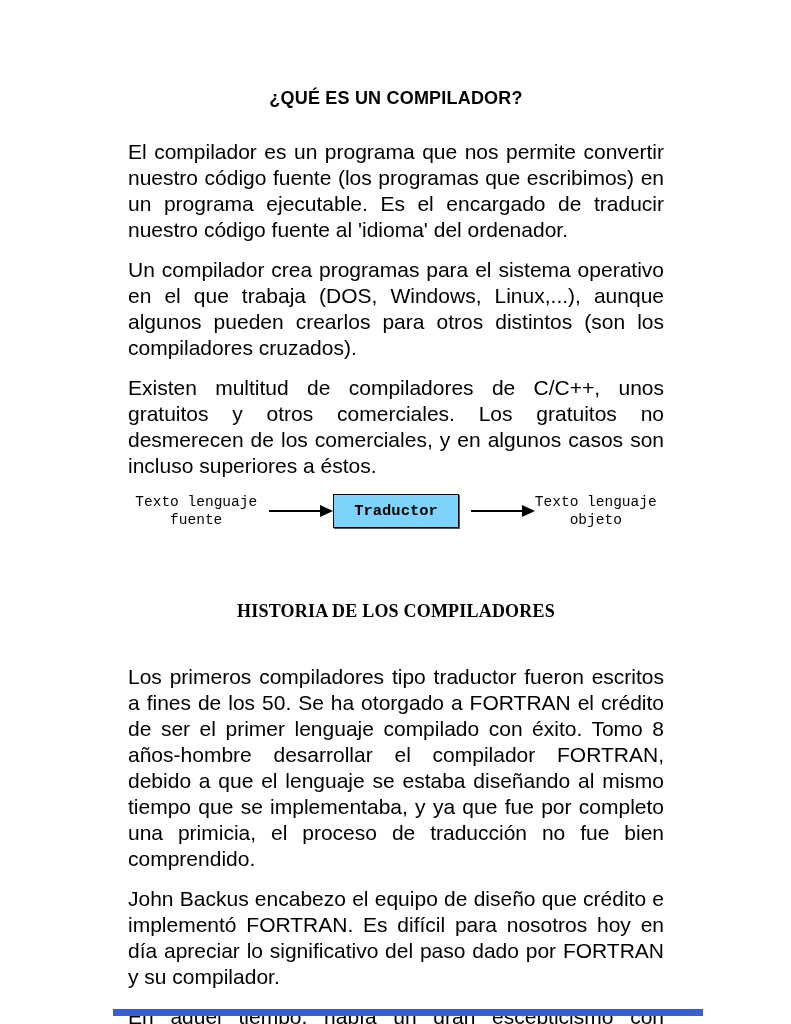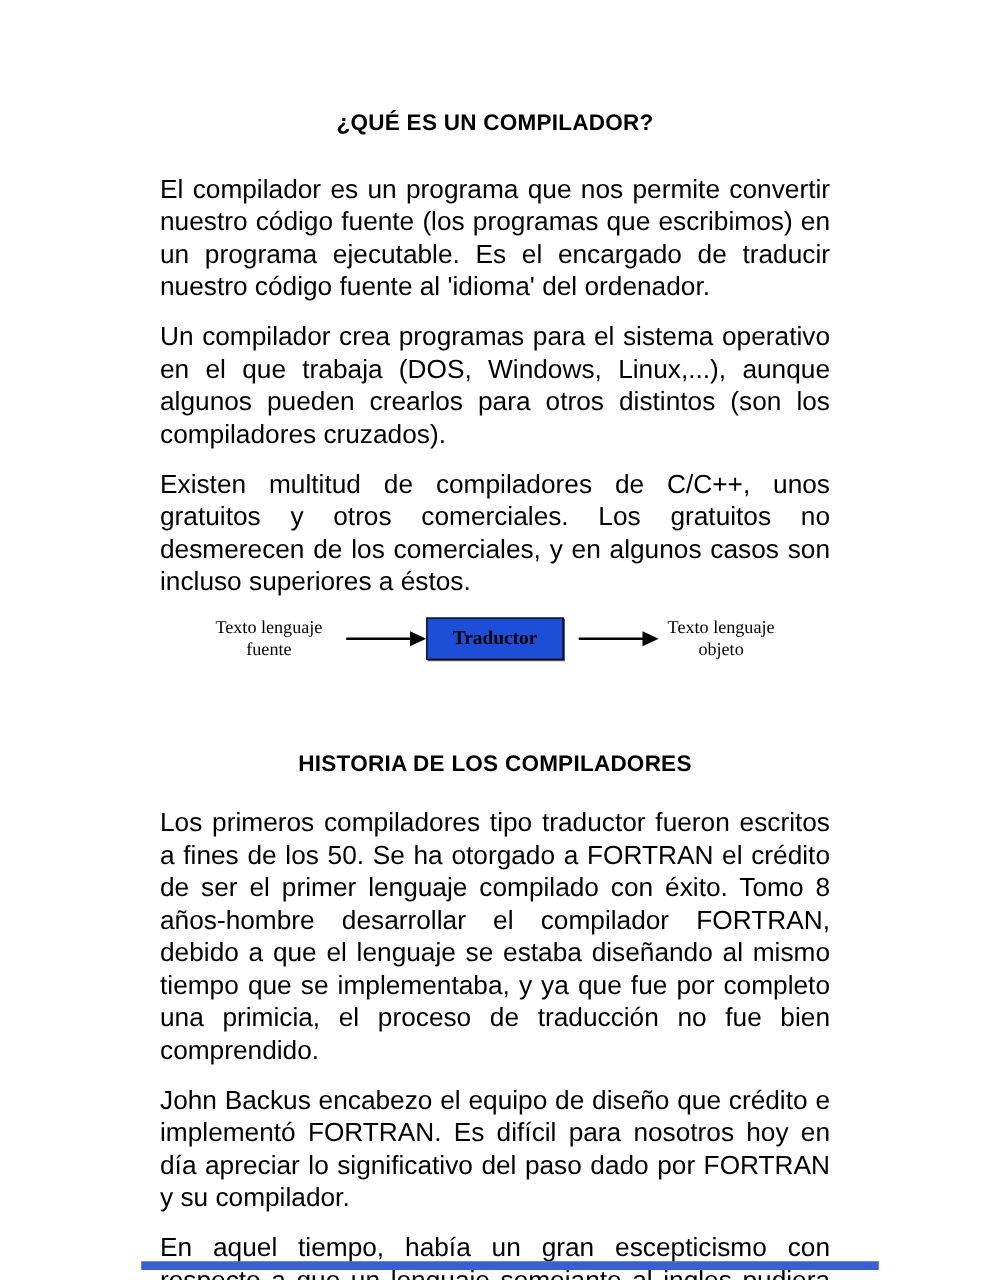--- a/index.html
+++ b/index.html
@@ -21,36 +21,37 @@
   }
   .doc-title {
     font-size: 18px;
     font-weight: bold;
     text-align: center;
     margin: 0 0 30px 0;
     letter-spacing: 0.2px;
   }
   .doc-title.second {
     margin-top: 72px;
-    margin-bottom: 24px;
+    margin-bottom: 42px;
+    font-family: Liberation Serif, serif;
   }
   .doc-par {
     font-size: 21px;
     line-height: 26px;
     text-align: justify;
     margin: 0 0 14px 0;
   }
   
   .diagram {
     margin: 12px 0 0 0;
     display: flex;
     align-items: center;
     justify-content: center;
     gap: 8px;
-    font-family: Liberation Serif, serif;
+    font-family: Liberation Mono, monospace;
   }
   .diag-label {
     font-size: 14.5px;
     line-height: 18px;
     text-align: center;
     white-space: pre-line;
     min-width: 100px;
   }
   .diag-arrow {
     position: relative;
@@ -70,21 +71,21 @@
     border-left: 13px solid #000000;
     border-top: 6px solid transparent;
     border-bottom: 6px solid transparent;
   }
   .diag-box {
     border: 1px solid #000000;
     box-shadow: 1px 1px 0 #555555;
     padding: 7px 20px;
     font-weight: bold;
     font-size: 15.5px;
-    background: #1d4ed8;
+    background: #7dd3fc;
     flex: 0 0 auto;
   }
   
   .hscroll-thumb {
     position: absolute;
     left: 95px;
     bottom: 8px;
     width: 590px;
     height: 7px;
     background: #3a5fd0; 

